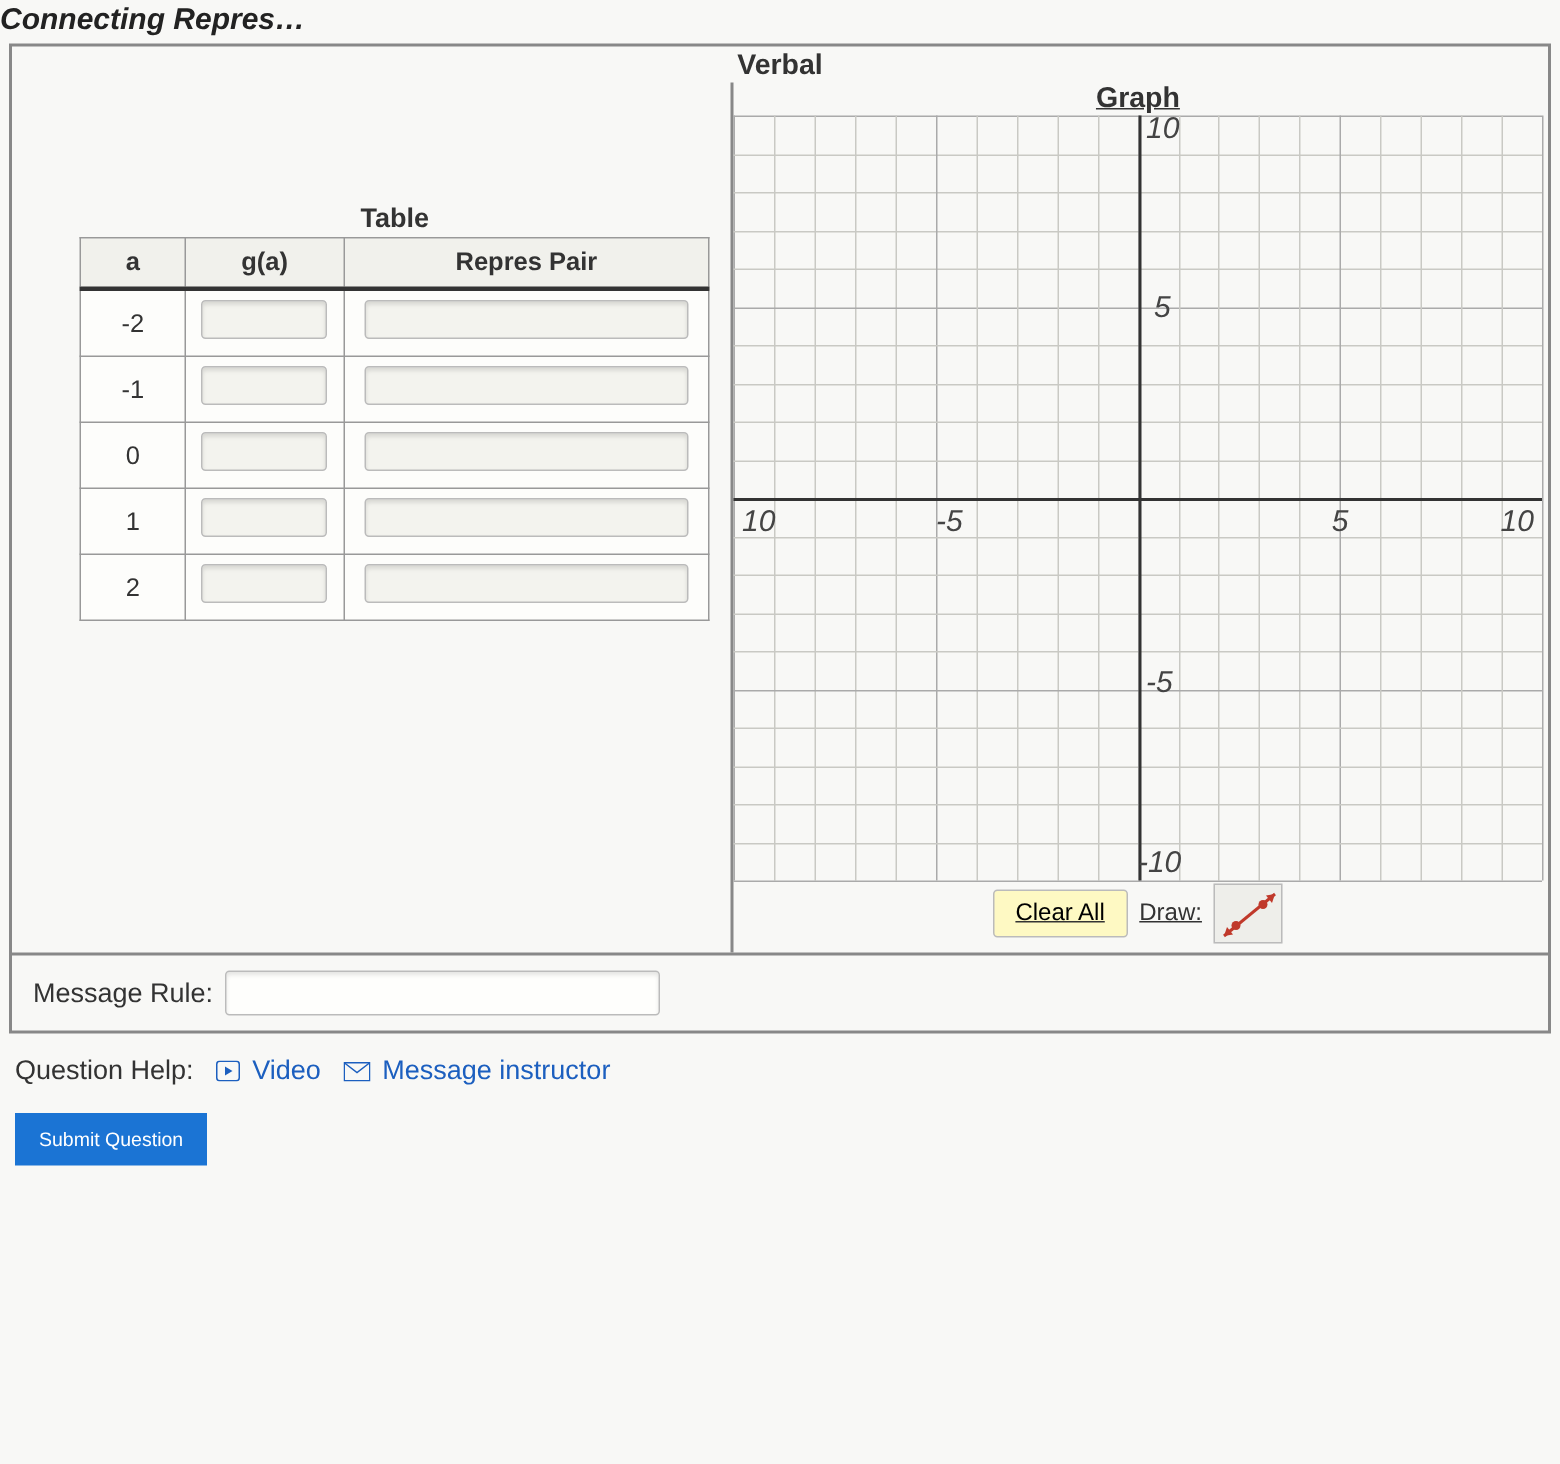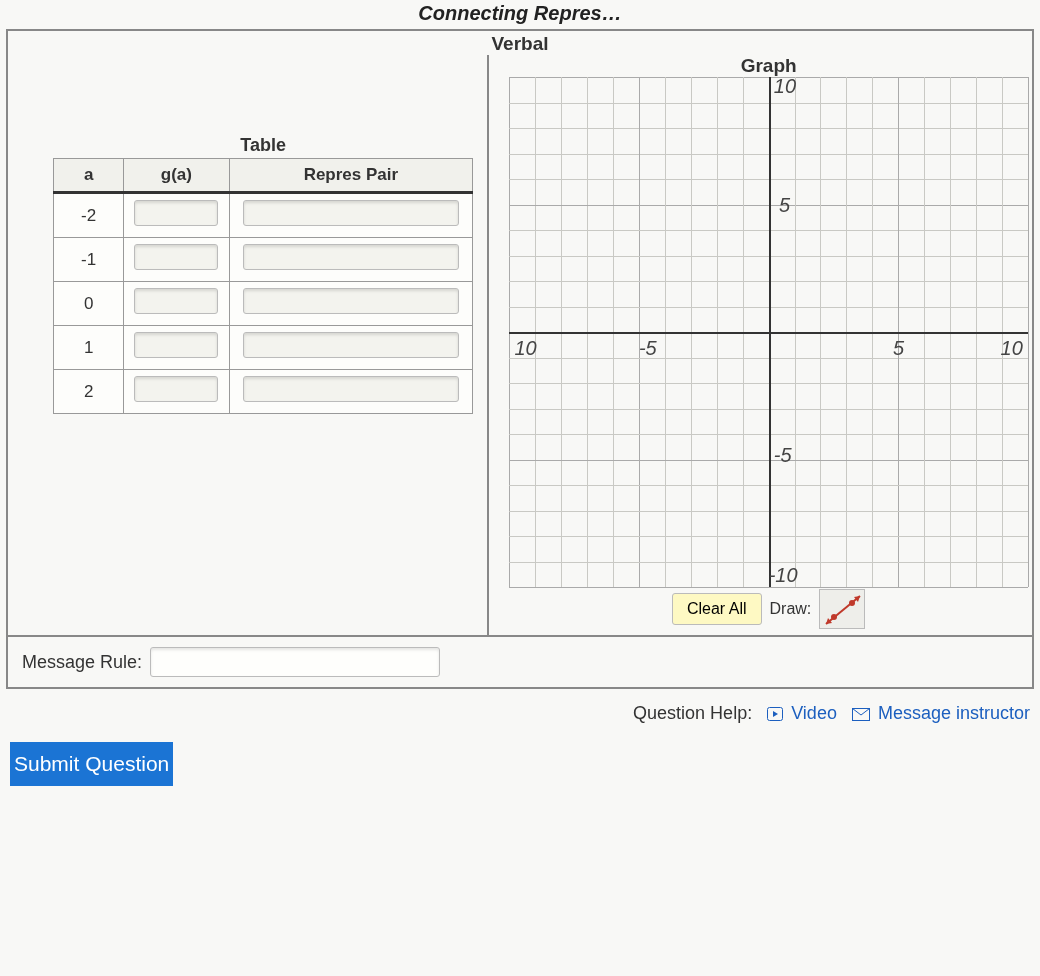--- a/index.html
+++ b/index.html
@@ -11,21 +11,21 @@
     width: 1040px;
     height: 976px;
     overflow: hidden;
     color: #333;
   }
   .sheet {
     border: 2px solid #888;
     margin: 0 6px;
   }
   .title-top {
-    text-align: center;
+    text-align: left;
     font-weight: bold;
     font-size: 20px;
     padding: 2px 0 4px 0;
     font-style: italic;
     color: #222;
   }
   .instr {
     font-style: italic;
     font-size: 19px;
     padding: 4px 10px 6px 10px;
@@ -48,21 +48,22 @@
     display: flex;
   }
   .left {
     width: 47%;
     border-right: 2px solid #888;
     padding: 80px 14px 14px 45px;
     position: relative;
   }
   .right {
     width: 53%;
-    padding: 0 4px 6px 20px;
+    padding: 0 4px 6px 0;
+    text-decoration: underline;
   }
   .tbl-title {
     text-align: center;
     font-weight: bold;
     font-size: 18px;
     padding-bottom: 2px;
   }
   table.func {
     border-collapse: collapse;
     width: 100%;
@@ -158,35 +159,34 @@
     width: 290px;
     height: 30px;
     border: 1px solid #bbb;
     background: #fefefc;
     border-radius: 3px;
     box-shadow: inset 0 2px 3px rgba(0,0,0,.1);
   }
   .qhelp {
     padding: 14px 10px 8px 10px;
     font-size: 18px;
-    text-align: right;
   }
   .qhelp a { color: #1c5fbf; text-decoration: none; cursor: pointer; }
   .ico {
     display: inline-block;
     vertical-align: -2px;
     margin: 0 3px 0 10px;
   }
   .submit {
     margin: 8px 0 0 10px;
     background: #1b74d4;
     color: #fff;
     border: none;
-    padding: 10px 4px;
-    font-size: 21px;
+    padding: 10px 16px;
+    font-size: 13px;
     cursor: pointer;
   }
 </style>
 </head>
 <body>
 
 
 
 <div class="title-top">Connecting Repres…</div>
 

